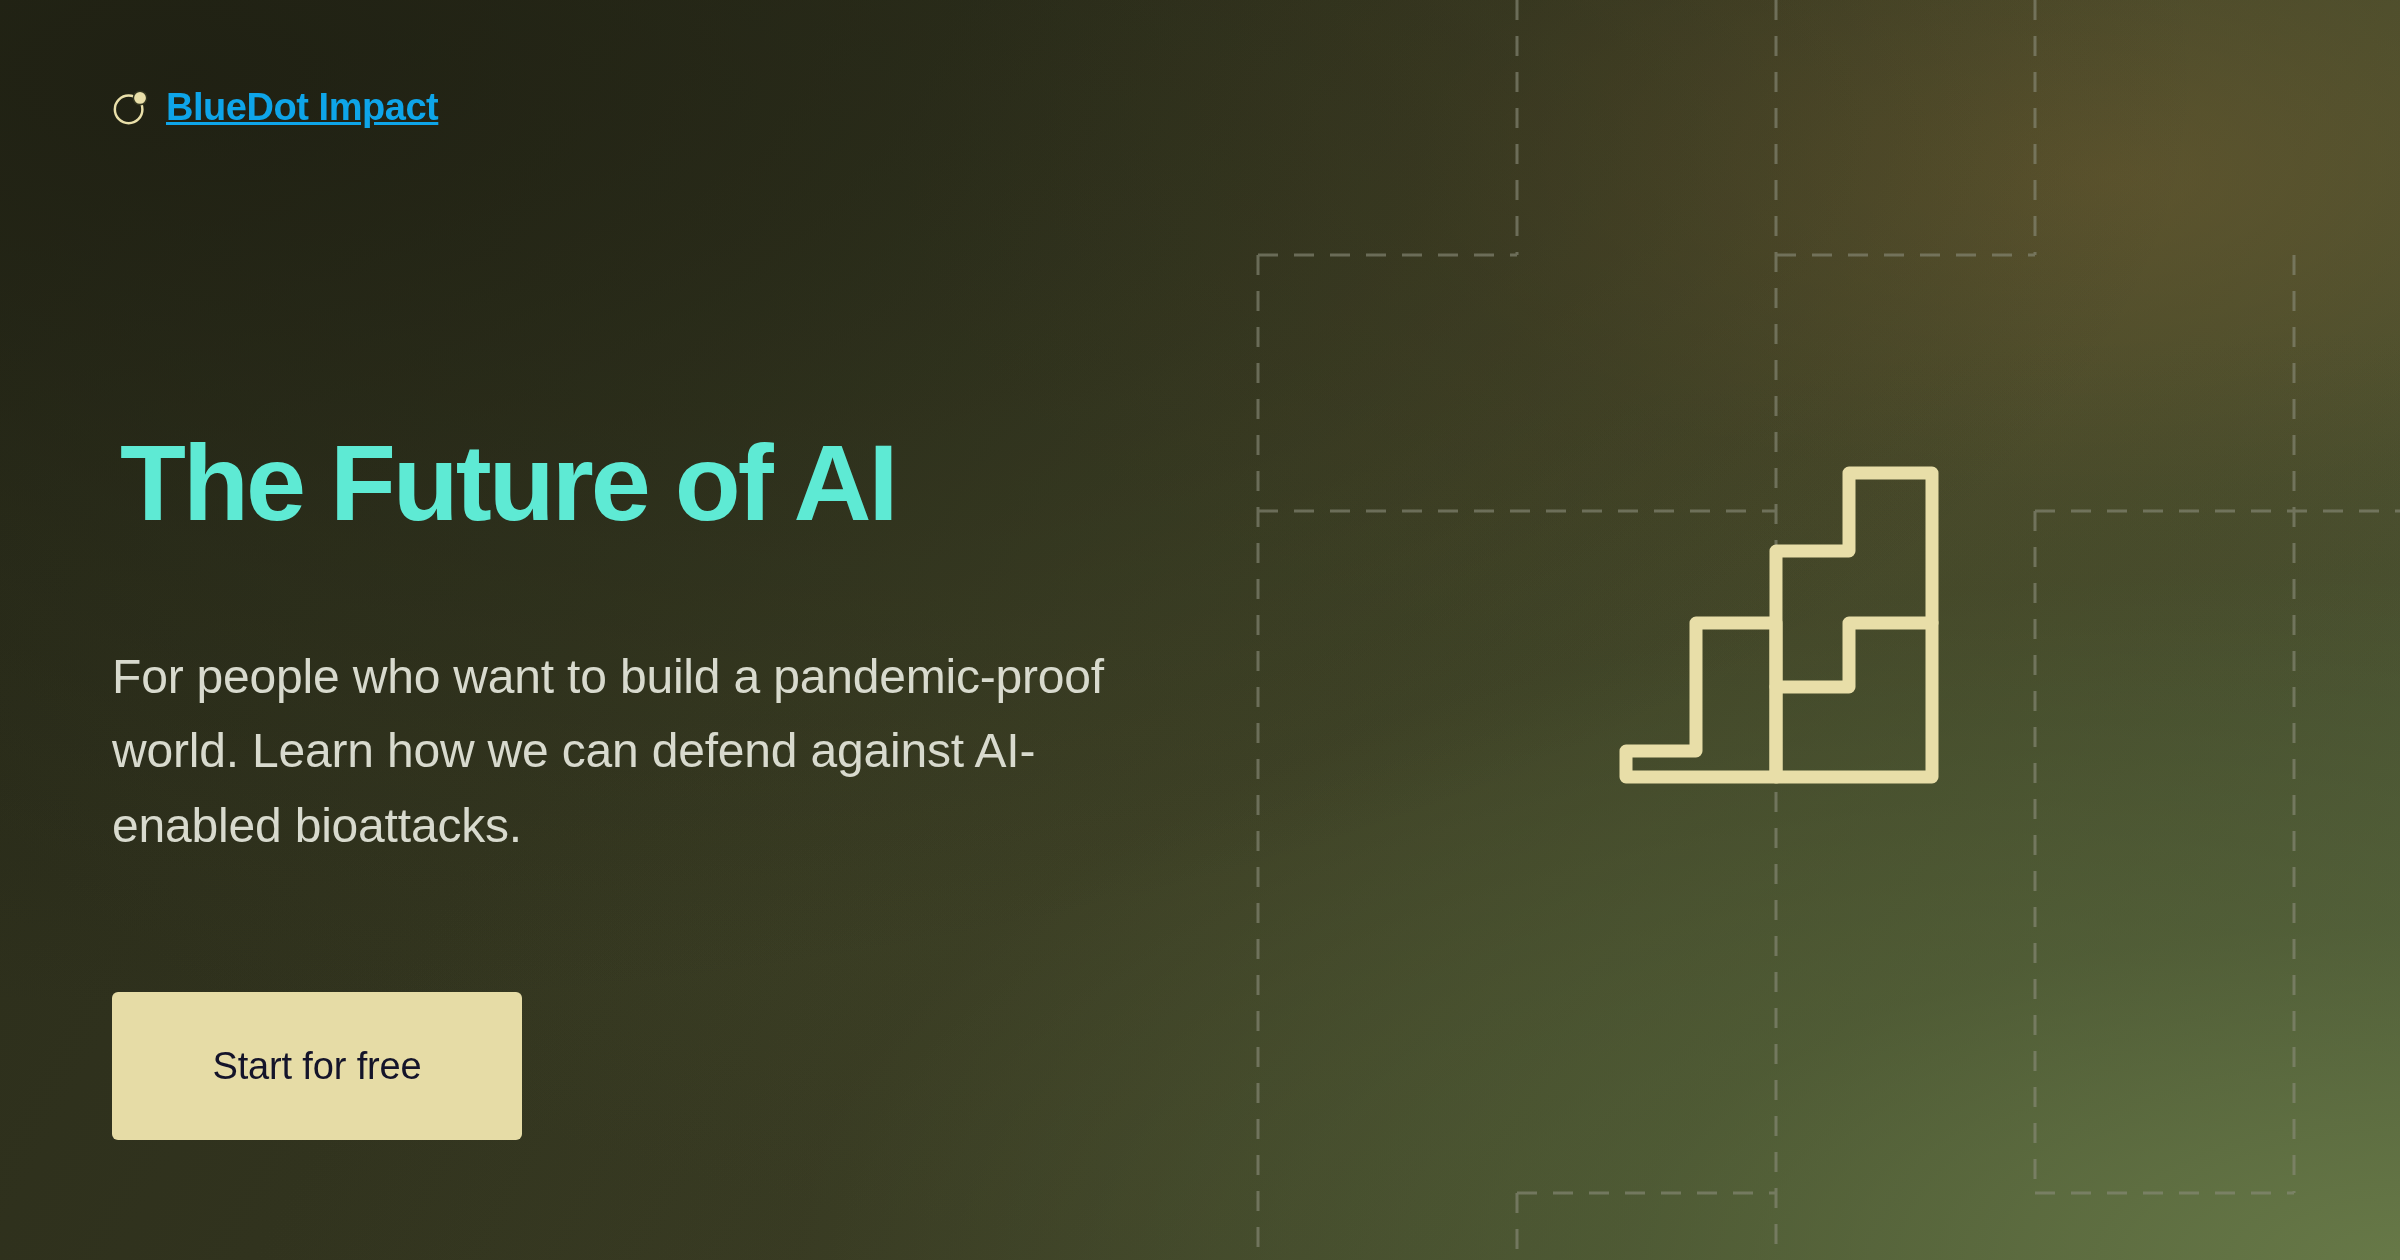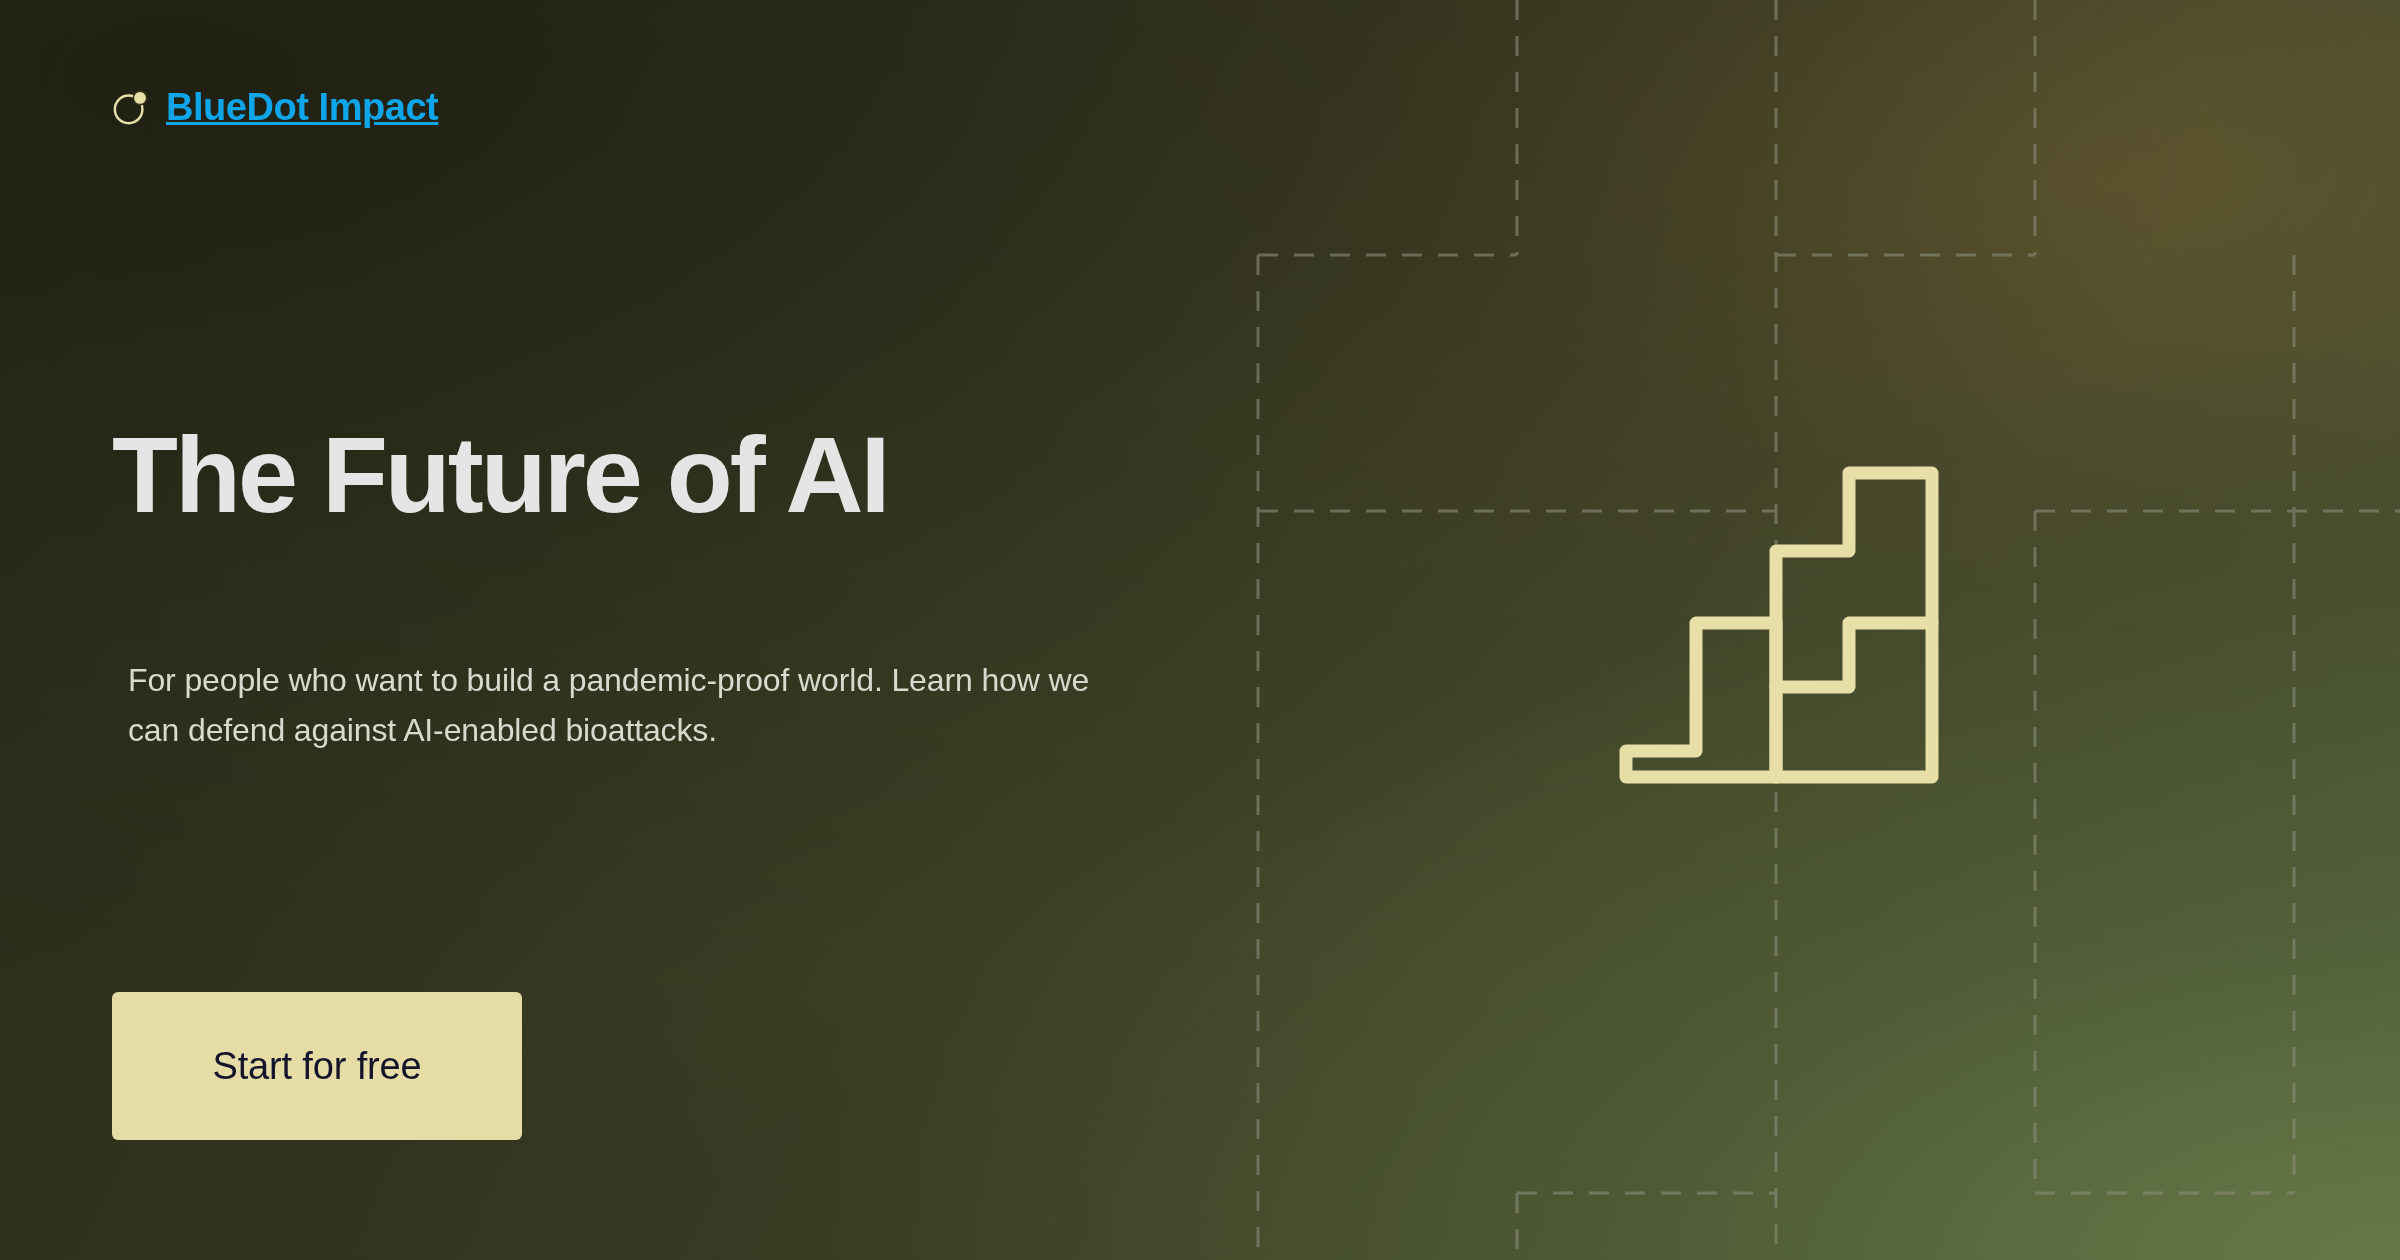--- a/index.html
+++ b/index.html
@@ -81,37 +81,37 @@
     font-weight: 600;
     letter-spacing: -0.012em;
     line-height: 1;
     white-space: nowrap;
   }
 
   .headline {
     position: absolute;
     left: 0;
     top: 418px;
-    margin: 0;
-    color: #e5e5e5;
+    margin: 8px;
+    color: #5eead4;
     font-size: 108px;
     font-weight: 700;
     letter-spacing: -0.028em;
     line-height: 1.06;
     white-space: nowrap;
   }
 
   .subhead {
     position: absolute;
     left: 0;
     top: 640px;
-    margin: 16px;
+    margin: 0;
     width: 1000px;
     color: #d8dace;
-    font-size: 32px;
+    font-size: 48px;
     font-weight: 400;
     letter-spacing: -0.004em;
     line-height: 1.55;
   }
 
   .cta {
     position: absolute;
     left: 0;
     top: 992px;
     display: inline-flex;

